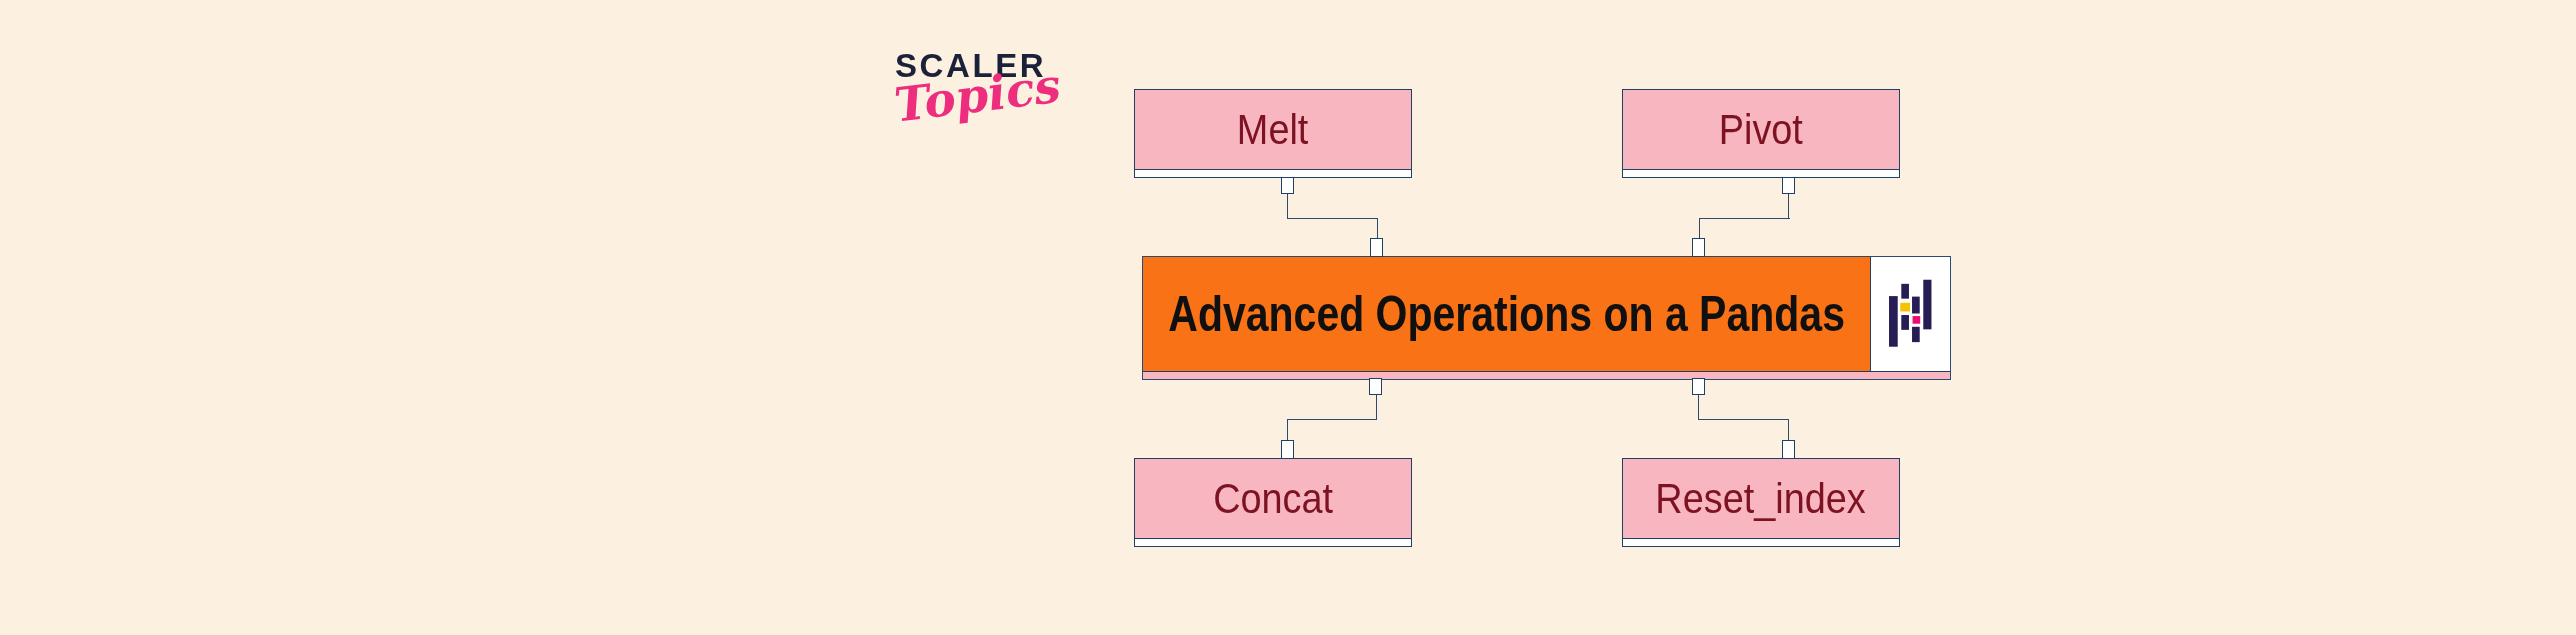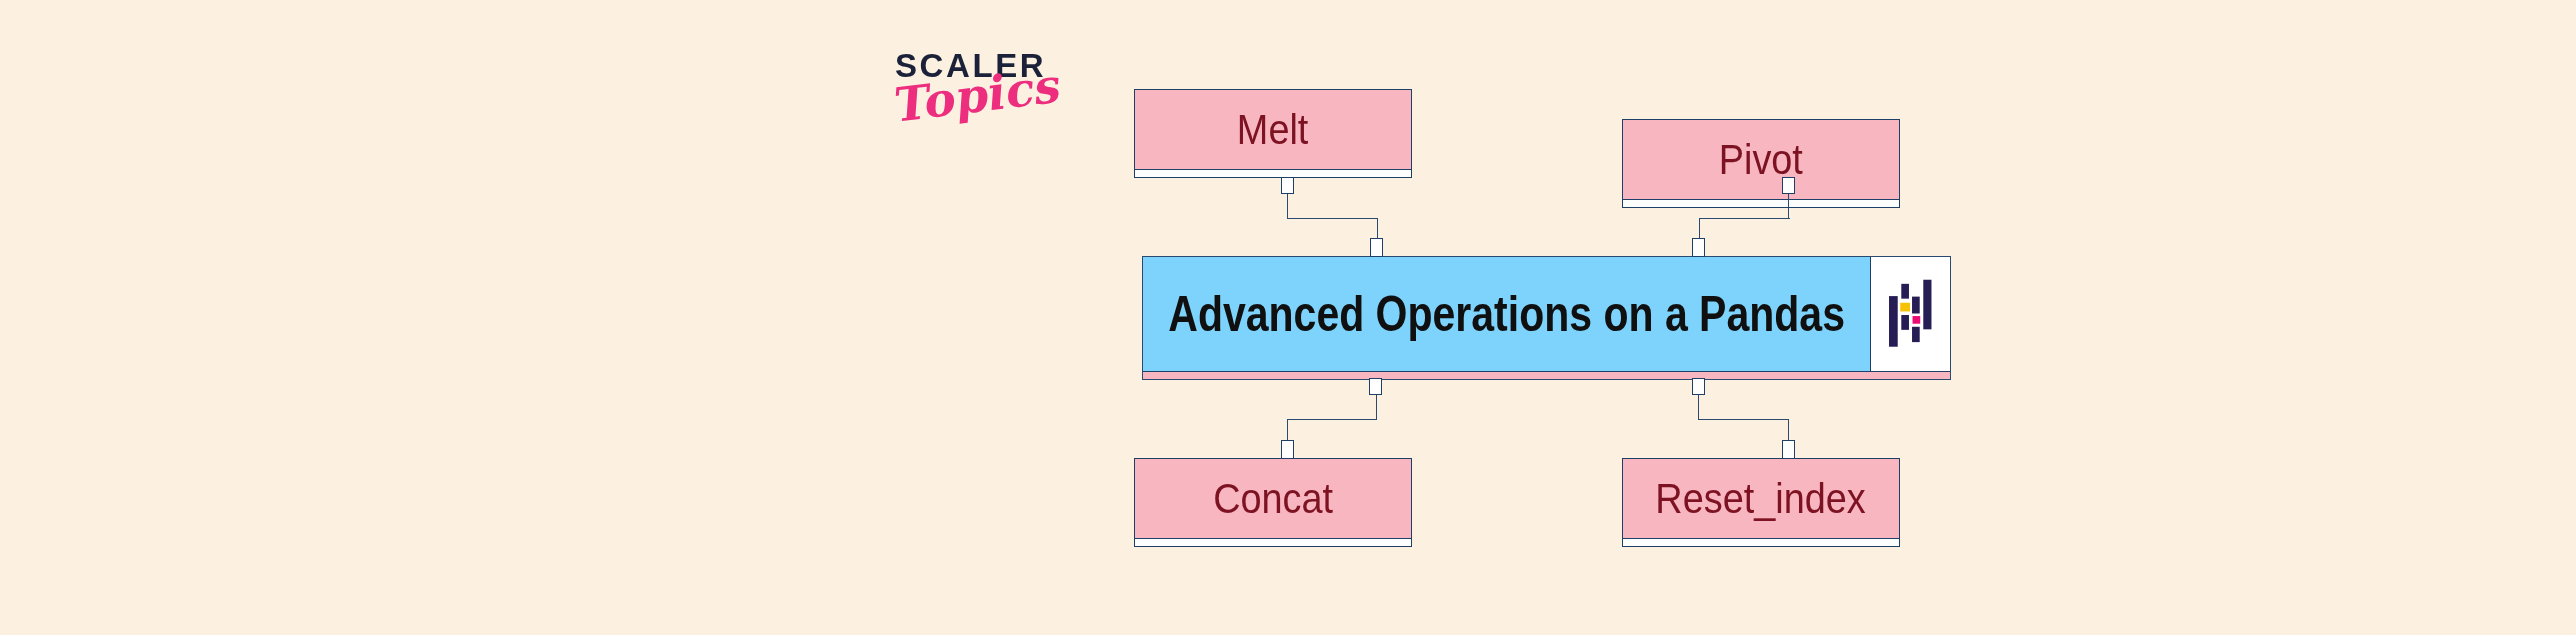--- a/index.html
+++ b/index.html
@@ -34,28 +34,28 @@
   .op-fill {
     flex:1; background:#f8b6c0; border-bottom:1px solid #1f4066;
     display:flex; align-items:center; justify-content:center;
   }
   .op-strip { height:6.7px; background:#fdfefe; }
   .op-label {
     font-size:43px; font-weight:400; color:#7d1322;
     transform:scaleX(0.88); white-space:nowrap; line-height:1;
   }
   .pos-melt  { left:1134px; top:89px; }
-  .pos-pivot { left:1622px; top:89px;margin-top:30px; }
+  .pos-pivot { left:1622px; top:89px; }
   .pos-concat{ left:1134px; top:458px; height:89px; }
   .pos-reset { left:1622px; top:458px; height:89px; }
 
   
   .central {
     position:absolute; left:1142px; top:256px; width:809px; height:124px;
-    border:1.5px solid #2a4a70; background:#7dd3fc;
+    border:1.5px solid #2a4a70; background:#f97316;
     display:flex; flex-direction:column;
   }
   .central-row { flex:1; display:flex; min-height:0; }
   .title-cell {
     width:727px; display:flex; align-items:center; justify-content:center;
   }
   .central-title {
     font-size:50px; font-weight:700; color:#101010;
     white-space:nowrap; transform:scaleX(0.82); line-height:1;
   }

